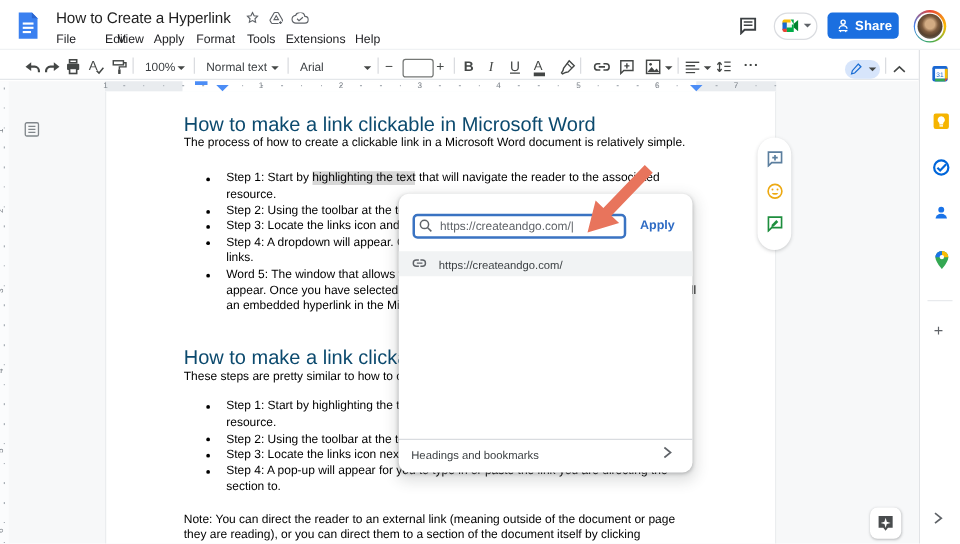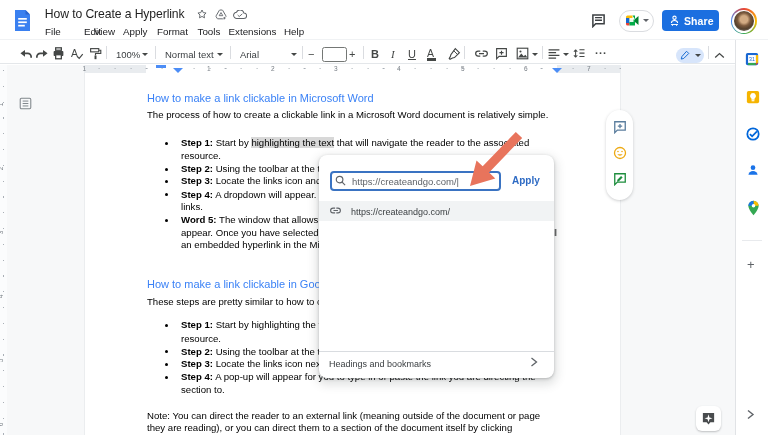--- a/index.html
+++ b/index.html
@@ -22,23 +22,23 @@
 
 #canvas{left:0;top:65px;width:735px;height:370px;background:#f7f8f9}
 #page{left:84px;top:73px;width:537px;height:362px;background:#fff;border-left:1px solid #ebedef;border-right:1px solid #ebedef}
 
 #hruler{left:84px;top:64.5px;width:537px;height:8px;background:#fff}
 .rmarg{position:absolute;top:0;height:8px;background:#e9ecef}
 .rnum{position:absolute;top:0.5px;font-size:6.5px;color:#7d838a}
 .vnum{position:absolute;left:-1px;font-size:6.5px;color:#7d838a;transform:rotate(-90deg)}
 #vruler{left:0;top:65px;width:7px;height:370px;background:#fbfcfd}
 
-.h3{position:absolute;font-size:11px;color:#3b82f6;white-space:pre}
+.h3{position:absolute;font-size:16px;color:#0c4a6e;white-space:pre}
 .body{position:absolute;font-size:9.6px;color:#000;white-space:pre}
-.body b{font-weight:bold}
+.body b{font-weight:normal}
 .dot{position:absolute;width:3px;height:3px;border-radius:50%;background:#000}
 .hl{background:#d8d8d8}
 </style>
 </head>
 <body>
 <div class="abs" id="masthead"></div>
 
 <svg class="abs" style="left:14px;top:9px" width="17" height="23" viewBox="0 0 17 23">
 <path d="M1 1 h10.5 L16 5.5 V22 H1 Z" fill="#3a80f0"></path>
 <path d="M11.5 1 L16 5.5 H11.5 Z" fill="#2b65cf"></path>

